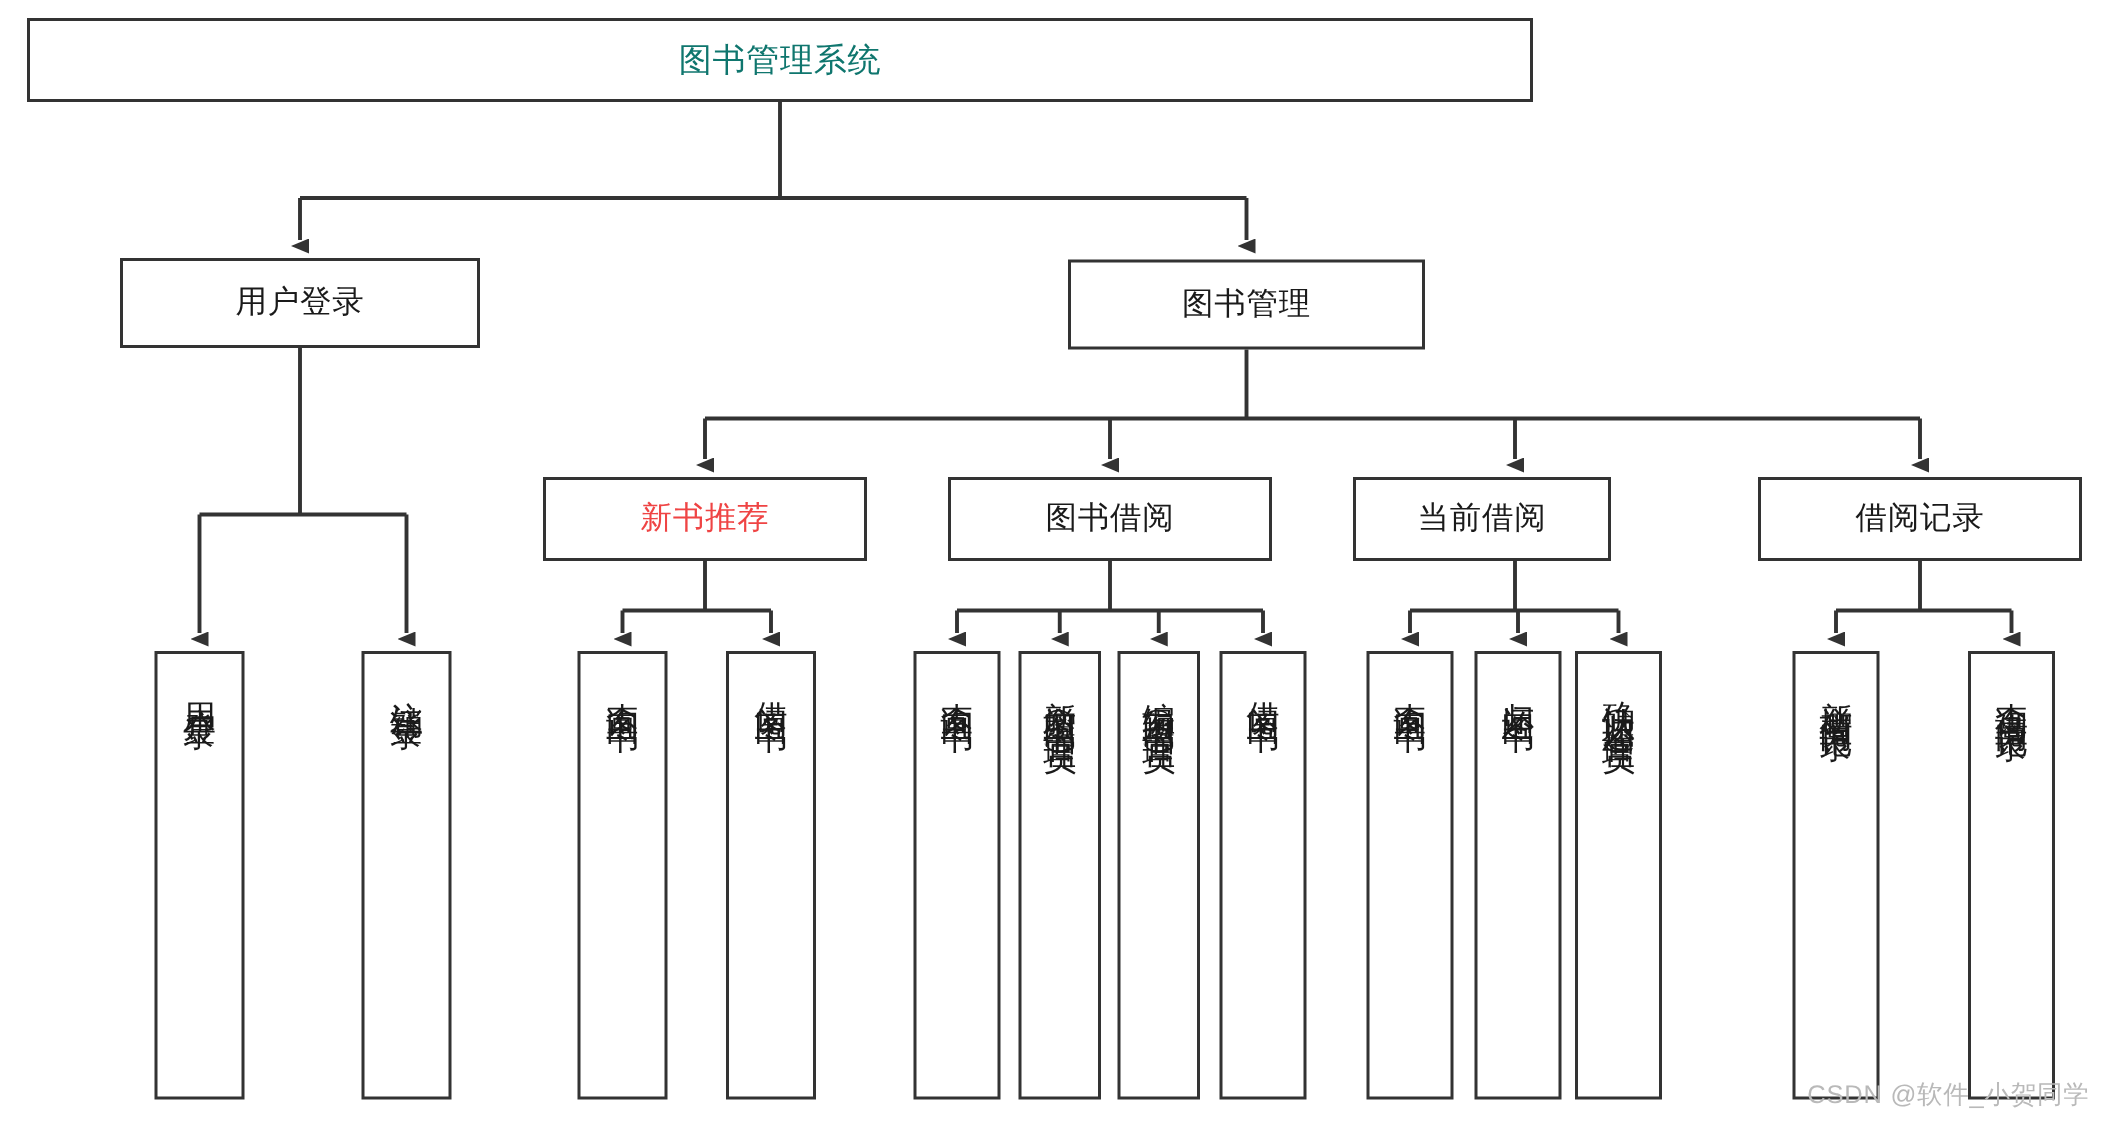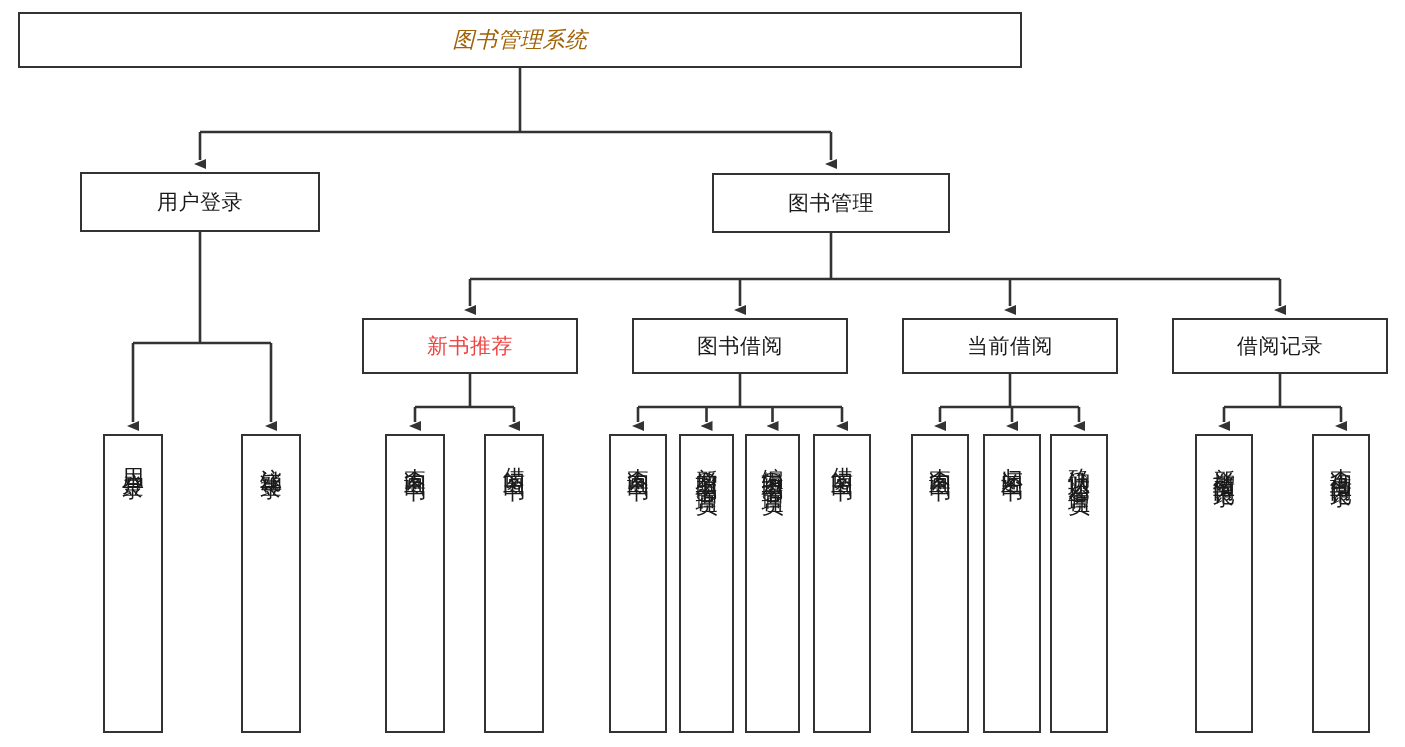--- a/index.html
+++ b/index.html
@@ -118,35 +118,35 @@
         <path d="M1079,407 L1079,422" marker-end="url(#arrow)"></path>
         <path d="M1280,374 L1280,407"></path>
         <path d="M1224,407 L1341,407"></path>
         <path d="M1224,407 L1224,422" marker-end="url(#arrow)"></path>
         <path d="M1341,407 L1341,422" marker-end="url(#arrow)"></path>
       </g>
   </svg>
 
   <div id="nodes">
       <div class="node horiz root" style="left: 18px; top: 12px; width: 1004px; height: 56px; border-color: rgb(51, 51, 51); background: rgb(255, 255, 255);">
-        <span class="label" style="color: #a16207; font-style: italic;">图书管理系统</span>
+        <span class="label" style="color: #0f766e;">图书管理系统</span>
       </div>
       <div class="node horiz" style="left: 80px; top: 172px; width: 240px; height: 60px; border-color: rgb(51, 51, 51); background: rgb(255, 255, 255);">
         <span class="label" style="color: rgb(26, 26, 26);">用户登录</span>
       </div>
       <div class="node horiz" style="left: 712px; top: 173px; width: 238px; height: 60px; border-color: rgb(51, 51, 51); background: rgb(255, 255, 255);">
         <span class="label" style="color: rgb(26, 26, 26);">图书管理</span>
       </div>
       <div class="node horiz" style="left: 362px; top: 318px; width: 216px; height: 56px; border-color: rgb(51, 51, 51); background: rgb(255, 255, 255);">
         <span class="label" style="color: #ef4444;">新书推荐</span>
       </div>
       <div class="node horiz" style="left: 632px; top: 318px; width: 216px; height: 56px; border-color: rgb(51, 51, 51); background: rgb(255, 255, 255);">
         <span class="label" style="color: rgb(26, 26, 26);">图书借阅</span>
       </div>
-      <div class="node horiz" style="left: 902px; top: 318px; width: 216px; height: 56px; border-color: rgb(51, 51, 51); background: rgb(255, 255, 255);">
+      <div class="node horiz" style="left: 902px; top: 318px; width: 172px; height: 56px; border-color: rgb(51, 51, 51); background: rgb(255, 255, 255);">
         <span class="label" style="color: rgb(26, 26, 26);">当前借阅</span>
       </div>
       <div class="node horiz" style="left: 1172px; top: 318px; width: 216px; height: 56px; border-color: rgb(51, 51, 51); background: rgb(255, 255, 255);">
         <span class="label" style="color: rgb(26, 26, 26);">借阅记录</span>
       </div>
       <div class="node vert" style="left: 103px; top: 434px; width: 60px; height: 299px; border-color: rgb(51, 51, 51); background: rgb(255, 255, 255);">
         <span class="label" style="color: rgb(26, 26, 26);">用户登录</span>
       </div>
       <div class="node vert" style="left: 241px; top: 434px; width: 60px; height: 299px; border-color: rgb(51, 51, 51); background: rgb(255, 255, 255);">
         <span class="label" style="color: rgb(26, 26, 26);">注销登录</span>
@@ -179,13 +179,14 @@
         <span class="label" style="color: rgb(26, 26, 26);">确认归还（管理员）</span>
       </div>
       <div class="node vert" style="left: 1195px; top: 434px; width: 58px; height: 299px; border-color: rgb(51, 51, 51); background: rgb(255, 255, 255);">
         <span class="label" style="color: rgb(26, 26, 26);">新增借阅记录</span>
       </div>
       <div class="node vert" style="left: 1312px; top: 434px; width: 58px; height: 299px; border-color: rgb(51, 51, 51); background: rgb(255, 255, 255);">
         <span class="label" style="color: rgb(26, 26, 26);">查询借阅记录</span>
       </div>
     </div>
 
+  <div id="watermark">CSDN @软件_小贺同学</div>
 </div>
 
 </body></html>

